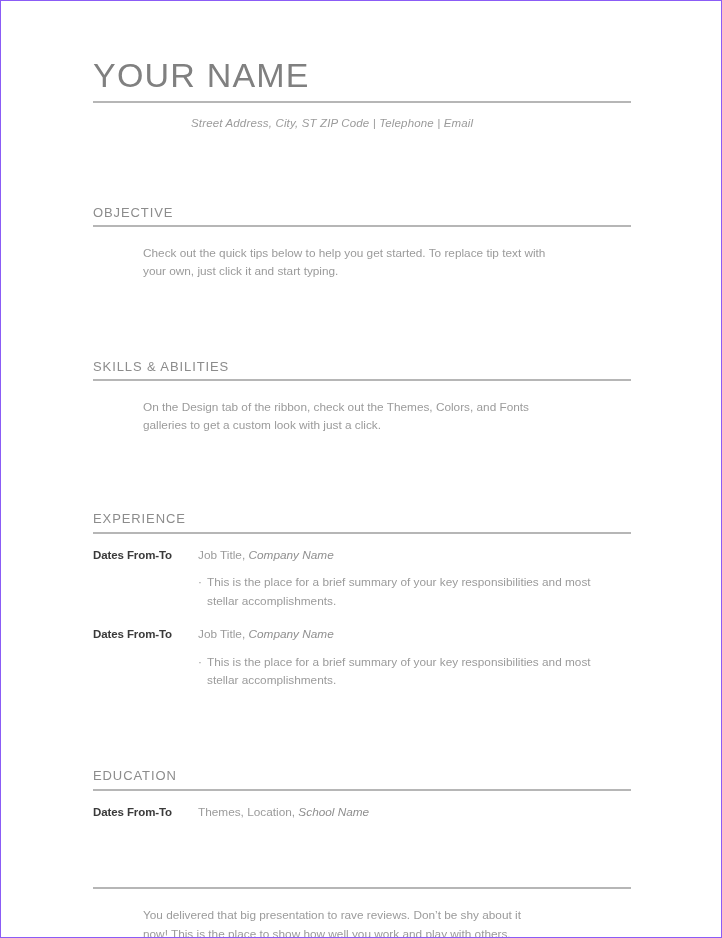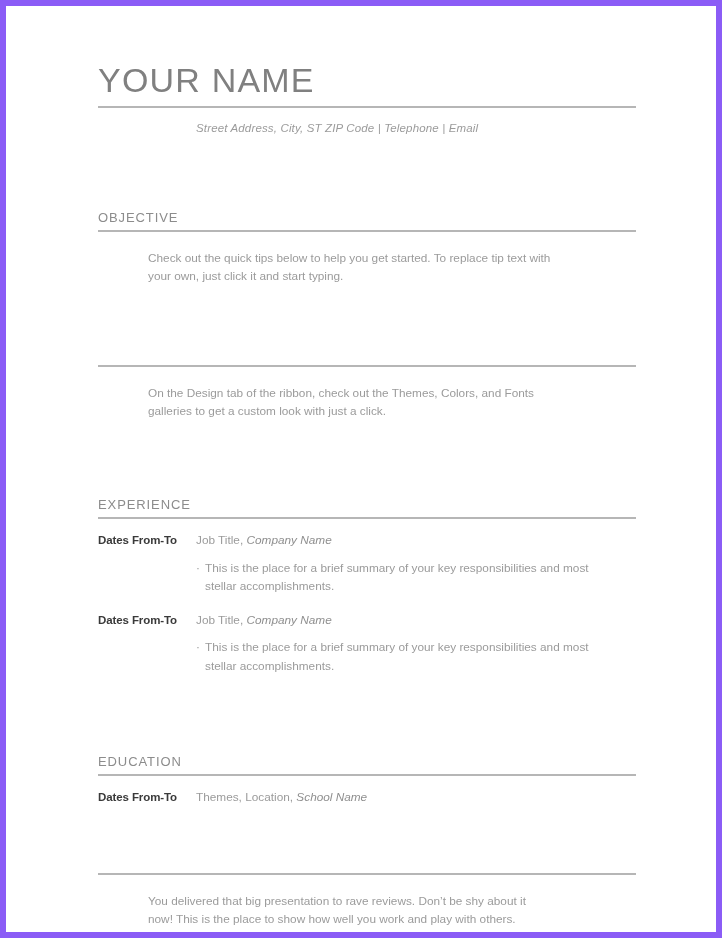--- a/index.html
+++ b/index.html
@@ -9,21 +9,21 @@
   }
   body {
     font-family: "Liberation Sans", sans-serif;
   }
   .page {
     position: relative;
     width: 722px;
     height: 938px;
     box-sizing: border-box;
     background: #ffffff;
-    border: 6px solid #8b5cf6;
+    border: 1px solid #8b5cf6;
     overflow: hidden;
   }
   .sheet {
     position: absolute;
     left: 92px;
     top: 0;
     width: 538px;
   }
 
   
@@ -85,20 +85,21 @@
     width: 98px;
     flex: 0 0 98px;
     font-size: 11.5px;
     font-weight: bold;
     color: #3a3a3a;
     letter-spacing: -0.1px;
     line-height: 1.5;
   }
   .entry-main {
     flex: 1 1 auto;
+    margin-left: 7px;
   }
   .entry-role {
     font-size: 11.8px;
     color: #9b9b9b;
     line-height: 1.5;
   }
   .entry-role .co {
     font-style: italic;
     color: #8f8f8f;
   }
@@ -141,20 +142,21 @@
       <div class="contact">Street Address, City, ST ZIP Code | Telephone | Email</div>
     </div>
 
     <div class="section sp-objective">
       <div class="section-title">OBJECTIVE</div>
       <div class="section-rule"></div>
       <div class="body-text after-rule">Check out the quick tips below to help you get started. To replace tip text with your own, just click it and start typing.</div>
     </div>
 
     <div class="section sp-skills">
+      <div class="section-title">SKILLS &amp; ABILITIES</div>
       <div class="section-rule"></div>
       <div class="body-text after-rule">On the Design tab of the ribbon, check out the Themes, Colors, and Fonts galleries to get a custom look with just a click.</div>
     </div>
 
     <div class="section sp-experience">
       <div class="section-title">EXPERIENCE</div>
       <div class="section-rule"></div>
 
       <div class="entry entry-gap-first">
         <div class="entry-dates">Dates From-To</div>

